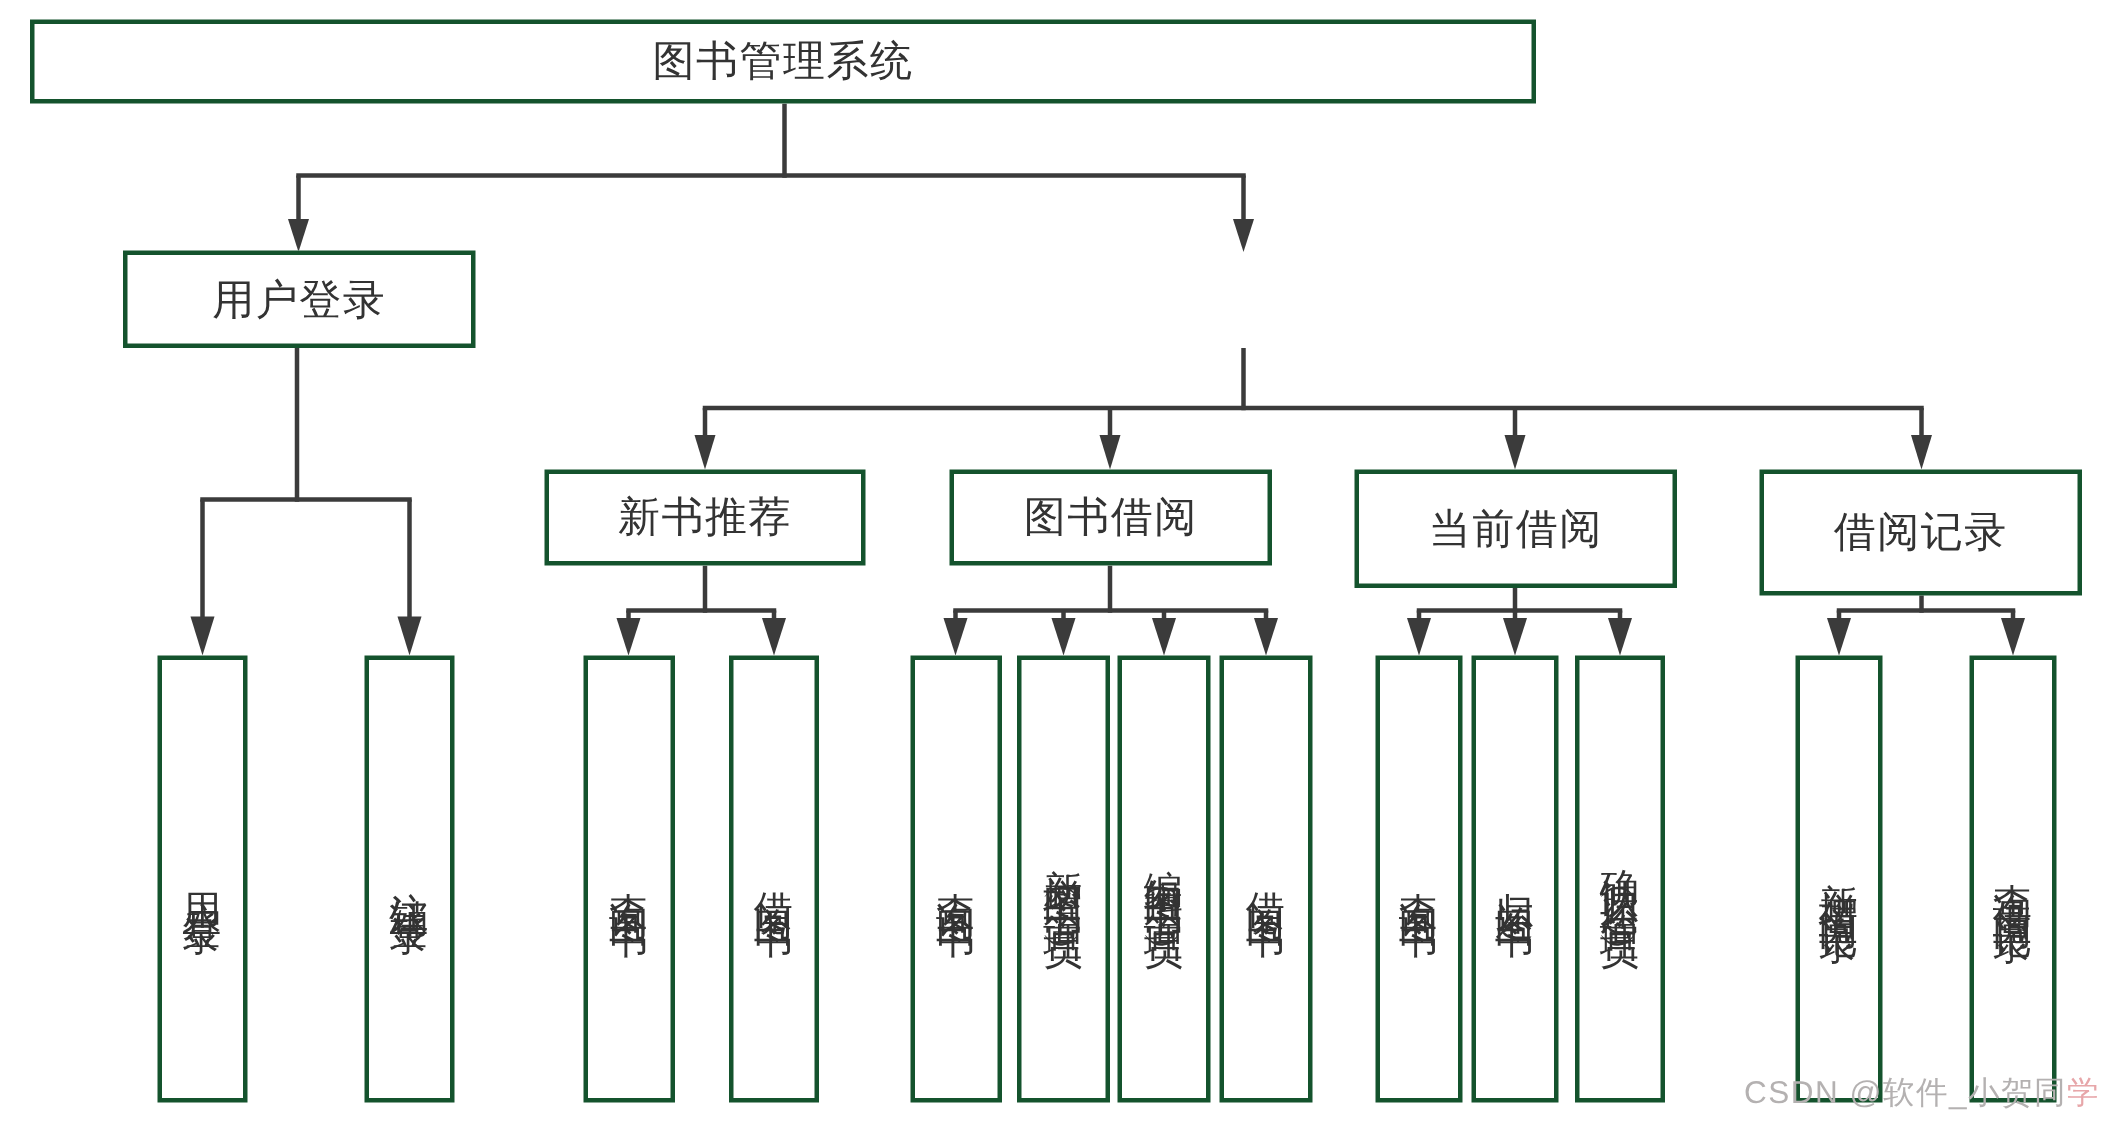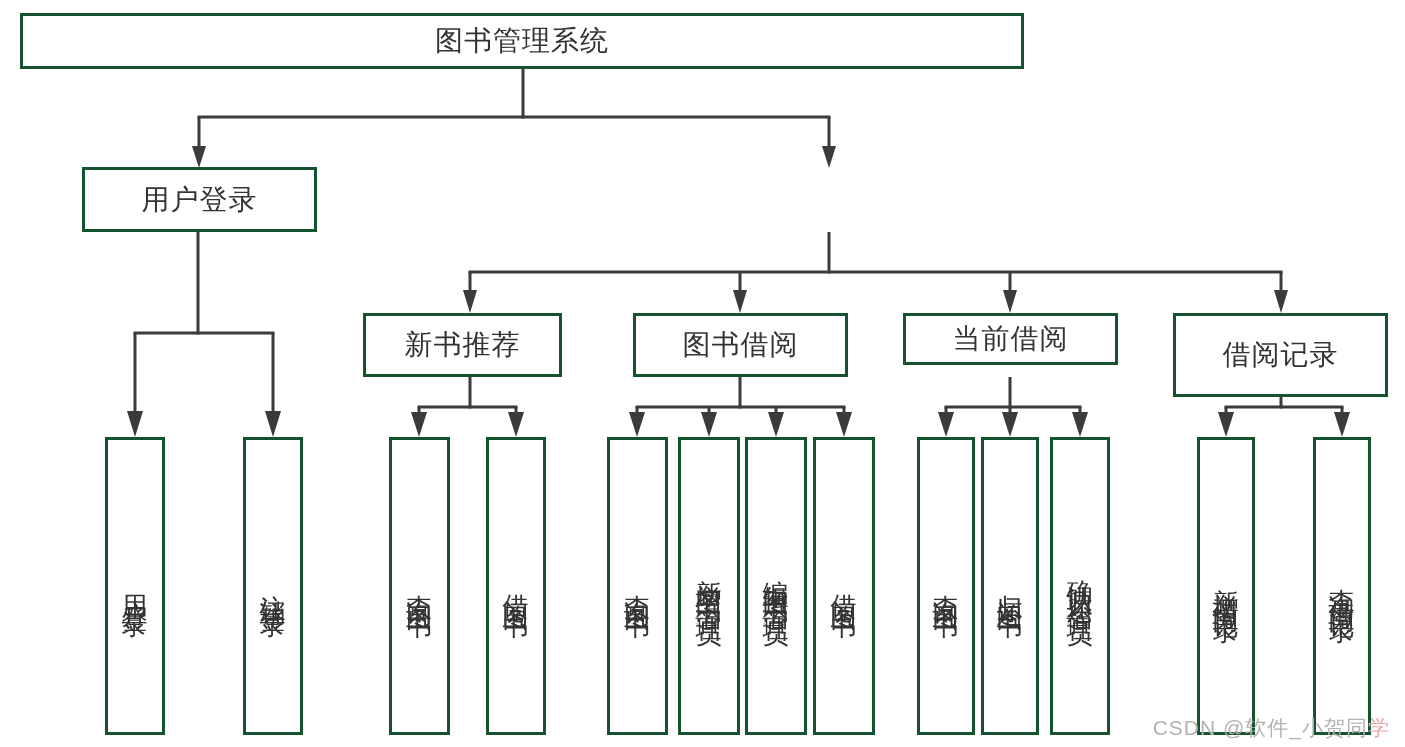--- a/index.html
+++ b/index.html
@@ -28,21 +28,21 @@
   .node.h { font-size:28px; letter-spacing:1px; white-space:nowrap; }
   .node.v {
     writing-mode:vertical-rl;
     text-orientation:mixed;
     font-size:26px;
     letter-spacing:6px;
     line-height:1;
   }
   .watermark {
     position:absolute;
-    right:15px; bottom:5px;
+    right:5px; bottom:5px;
     font-size:21px;
     color:#b4b1b1;
     letter-spacing:1px;
     white-space:nowrap;
     z-index:5;
   }
   .watermark .wm-accent { color:#e7a6a9; }
 </style>
 </head>
 <body>
@@ -122,23 +122,23 @@
       <polygon points="1218,412 1234,412 1226,437"></polygon>
       <line x1="1342" y1="407" x2="1342" y2="420"></line>
       <polygon points="1334,412 1350,412 1342,437"></polygon>
     </g>
   </svg>
 
   <div class="node h" style="left:20px; top:13px; width:1004px; height:56px;">图书管理系统</div>
 
   <div class="node h" style="left:82px; top:167px; width:235px; height:65px;">用户登录</div>
 
-  <div class="node h" style="left:363px; top:313px; width:199px; height:64px;">新书推荐</div>
+  <div class="node h" style="left:363px; top:313px; width:214px; height:64px;">新书推荐</div>
   <div class="node h" style="left:633px; top:313px; width:215px; height:64px;">图书借阅</div>
-  <div class="node h" style="left:903px; top:313px; width:215px; height:52px;">当前借阅</div>
+  <div class="node h" style="left:903px; top:313px; width:215px; height:79px;">当前借阅</div>
   <div class="node h" style="left:1173px; top:313px; width:215px; height:84px;">借阅记录</div>
 
   <div class="node v" style="left:105px; top:437px; width:60px; height:298px;">用户登录</div>
   <div class="node v" style="left:243px; top:437px; width:60px; height:298px;">注销登录</div>
 
   <div class="node v" style="left:389px; top:437px; width:61px; height:298px;">查询图书</div>
   <div class="node v" style="left:486px; top:437px; width:60px; height:298px;">借阅图书</div>
 
   <div class="node v" style="left:607px; top:437px; width:61px; height:298px;">查询图书</div>
   <div class="node v" style="left:678px; top:437px; width:62px; height:298px;">新增图书（管理员）</div>

